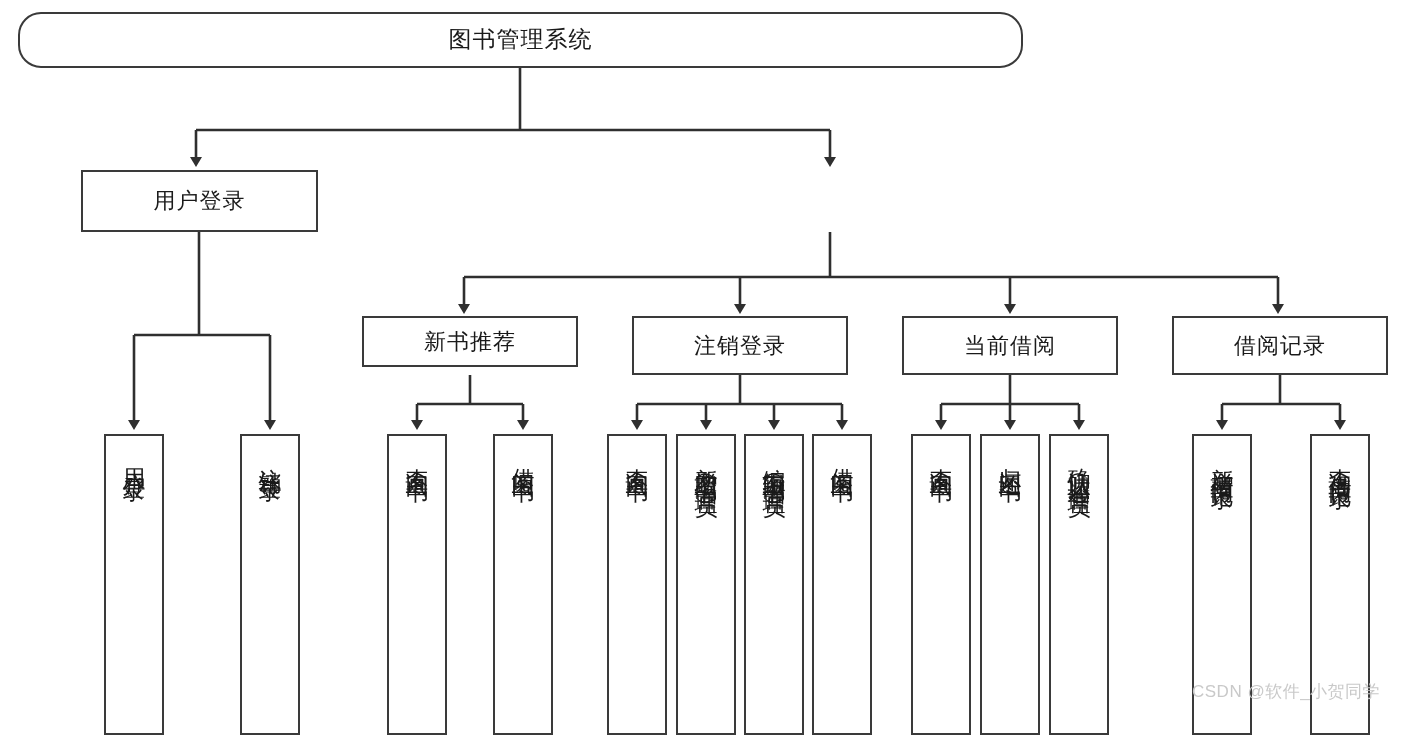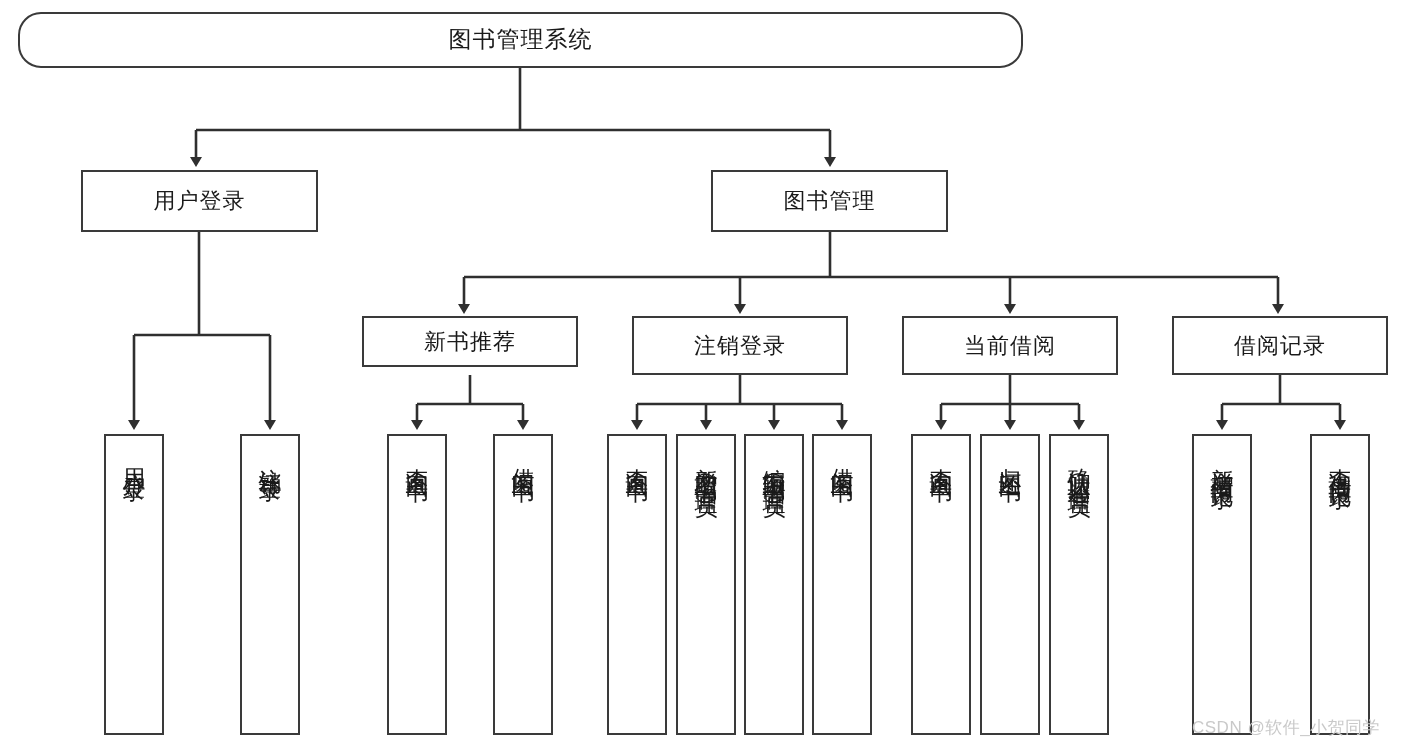--- a/index.html
+++ b/index.html
@@ -123,23 +123,20 @@
     </g>
   </svg>
 
   <div class="node root horiz" style="left:18px; top:12px; width:1005px; height:56px;border-radius:23px;">
     <span class="label">图书管理系统</span>
   </div>
 
   <div class="node horiz" style="left:81px; top:170px; width:237px; height:62px;">
     <span class="label">用户登录</span>
   </div>
-  <div class="node horiz" style="left:711px; top:170px; width:237px; height:62px;">
-    <span class="label">图书管理</span>
-  </div>
 
   <div class="node horiz" style="left:362px; top:316px; width:216px; height:51px;">
     <span class="label">新书推荐</span>
   </div>
   <div class="node horiz" style="left:632px; top:316px; width:216px; height:59px;">
     <span class="label">注销登录</span>
   </div>
   <div class="node horiz" style="left:902px; top:316px; width:216px; height:59px;">
     <span class="label">当前借阅</span>
   </div>
@@ -184,15 +181,15 @@
     <span class="label">确认归还（管理员）</span>
   </div>
 
   <div class="node vert" style="left:1192px; top:434px; width:60px; height:301px;">
     <span class="label">新增借阅记录</span>
   </div>
   <div class="node vert" style="left:1310px; top:434px; width:60px; height:301px;">
     <span class="label">查询借阅记录</span>
   </div>
 
-  <div class="watermark" style="left:1192px; top:716px;">CSDN @软件_小贺同学</div>
+  <div class="watermark" style="left:1192px; top:680px;">CSDN @软件_小贺同学</div>
 
 </div>
 
 </body></html>

